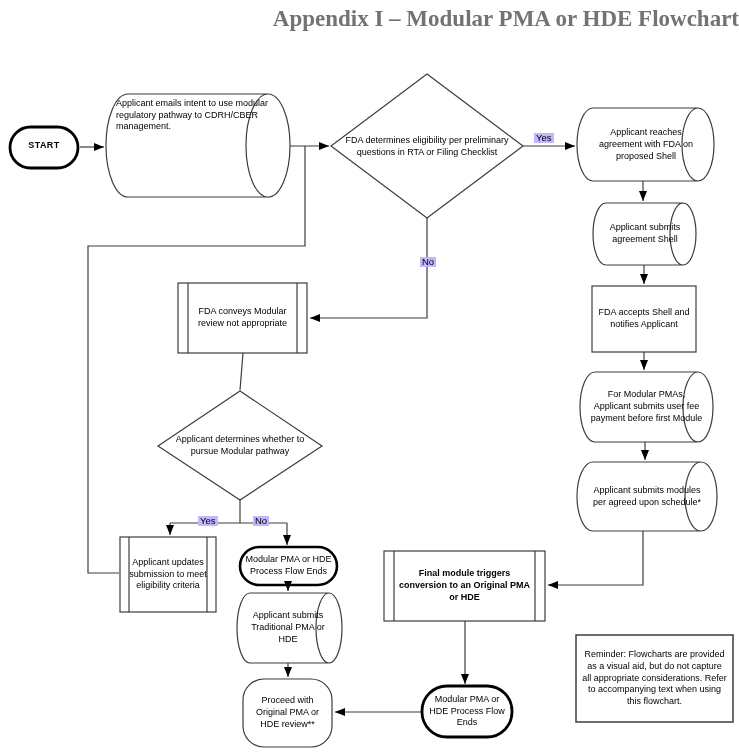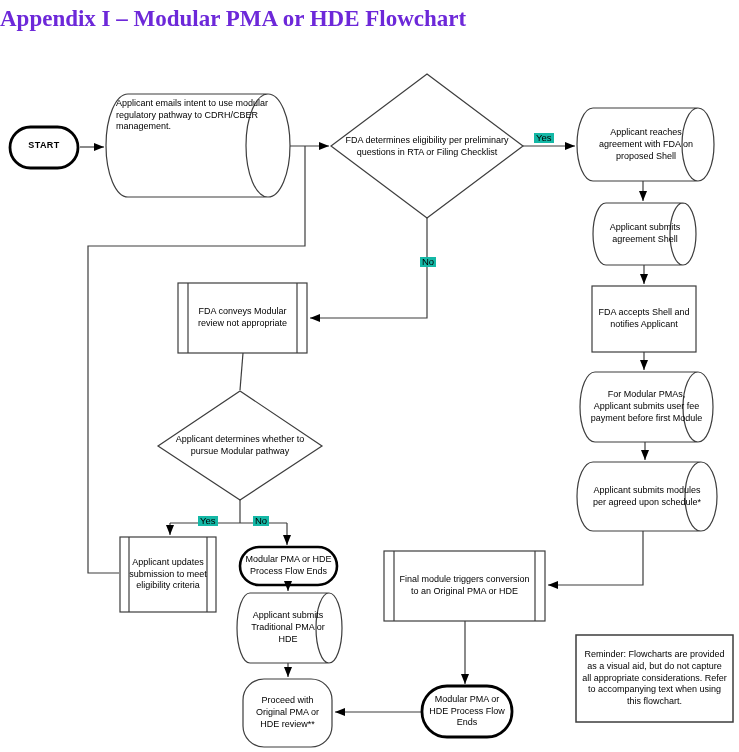--- a/index.html
+++ b/index.html
@@ -1,27 +1,27 @@
 <!DOCTYPE html>
 <html><head>
 <meta charset="utf-8">
 <style>
   html,body { margin:0; padding:0; background:#ffffff; }
   body { width:739px; height:752px; font-family:"Liberation Sans", sans-serif; }
   .stage { position:relative; width:739px; height:752px; background:#fff; overflow:hidden; }
   .layer { position:absolute; left:0; top:0; }
-  .title { position:absolute; left:0; top:6px; width:739px; text-align:left;
-           font-family:"Liberation Serif", serif; font-weight:bold; font-size:23px; color:#6d28d9; }
+  .title { position:absolute; left:0; top:6px; width:739px; text-align:right;
+           font-family:"Liberation Serif", serif; font-weight:bold; font-size:23px; color:#737373; }
   .node-text { position:absolute; display:flex; align-items:center;
                justify-content:center; text-align:center; font-size:9px; line-height:1.3;
                color:#000; pointer-events:none; }
   .node-text.left { align-items:flex-start; text-align:left; justify-content:flex-start; }
   .start-text { font-weight:bold; font-size:9px; letter-spacing:.4px; }
   .para + .para { margin-top:10px; }
-  .edge-label { position:absolute; font-size:9.5px; color:#000; background:#14b8a6;
+  .edge-label { position:absolute; font-size:9.5px; color:#000; background:#c4b5fd;
                 padding:0 2px; line-height:1.1; }
 </style>
 </head>
 <body>
 
 <div class="stage">
 
   <svg class="layer" width="739" height="752" viewBox="0 0 739 752">
     <defs>
       <marker id="arrow" markerUnits="userSpaceOnUse" markerWidth="10" markerHeight="8" refX="10" refY="4" orient="auto">
@@ -108,21 +108,21 @@
   <div class="node-text" style="left:590px; top:114px; width:112px; height:62px;">Applicant reaches agreement with FDA on proposed Shell</div>
 
   <div class="node-text" style="left:600px; top:209px; width:90px; height:50px;">Applicant submits agreement Shell</div>
 
   <div class="node-text" style="left:597px; top:290px; width:94px; height:58px;">FDA accepts Shell and notifies Applicant</div>
 
   <div class="node-text" style="left:589px; top:375px; width:115px; height:64px;">For Modular PMAs, Applicant submits user fee payment before first Module</div>
 
   <div class="node-text" style="left:586px; top:470px; width:122px; height:53px;">Applicant submits modules per agreed upon schedule*</div>
 
-  <div class="node-text" style="left:396px; top:555px; width:137px; height:62px;">Final module triggers conversion to an Original PMA or HDE</div>
+  <div class="node-text" style="left:396px; top:555px; width:137px; height:62px;font-weight:bold;">Final module triggers conversion to an Original PMA or HDE</div>
 
   <div class="node-text" style="left:190px; top:287px; width:105px; height:62px;">FDA conveys Modular review not appropriate</div>
 
   <div class="node-text" style="left:162px; top:421px; width:156px; height:50px;">Applicant determines whether to pursue Modular pathway</div>
 
   <div class="node-text" style="left:129px; top:540px; width:78px; height:69px;">Applicant updates submission to meet eligibility criteria</div>
 
   <div class="node-text" style="left:243px; top:549px; width:91px; height:34px;">Modular PMA or HDE Process Flow Ends</div>
 
   <div class="node-text" style="left:246px; top:597px; width:84px; height:62px;">Applicant submits Traditional PMA or HDE</div>

